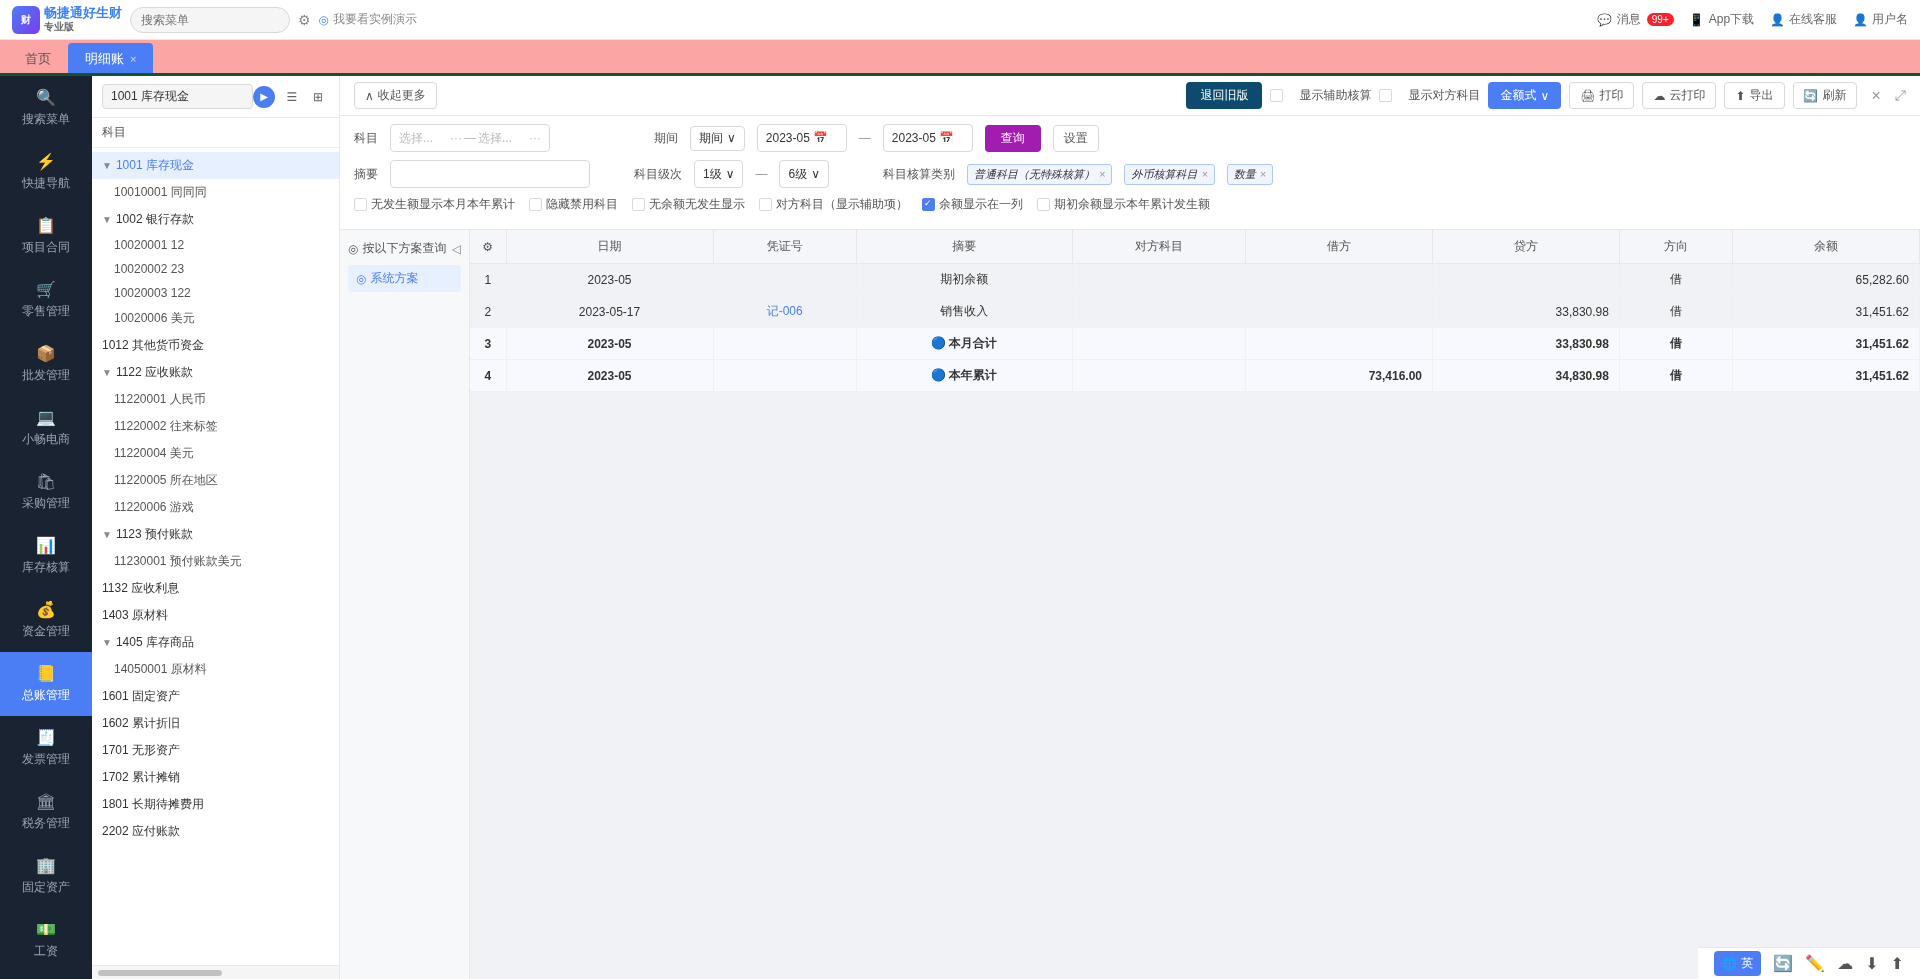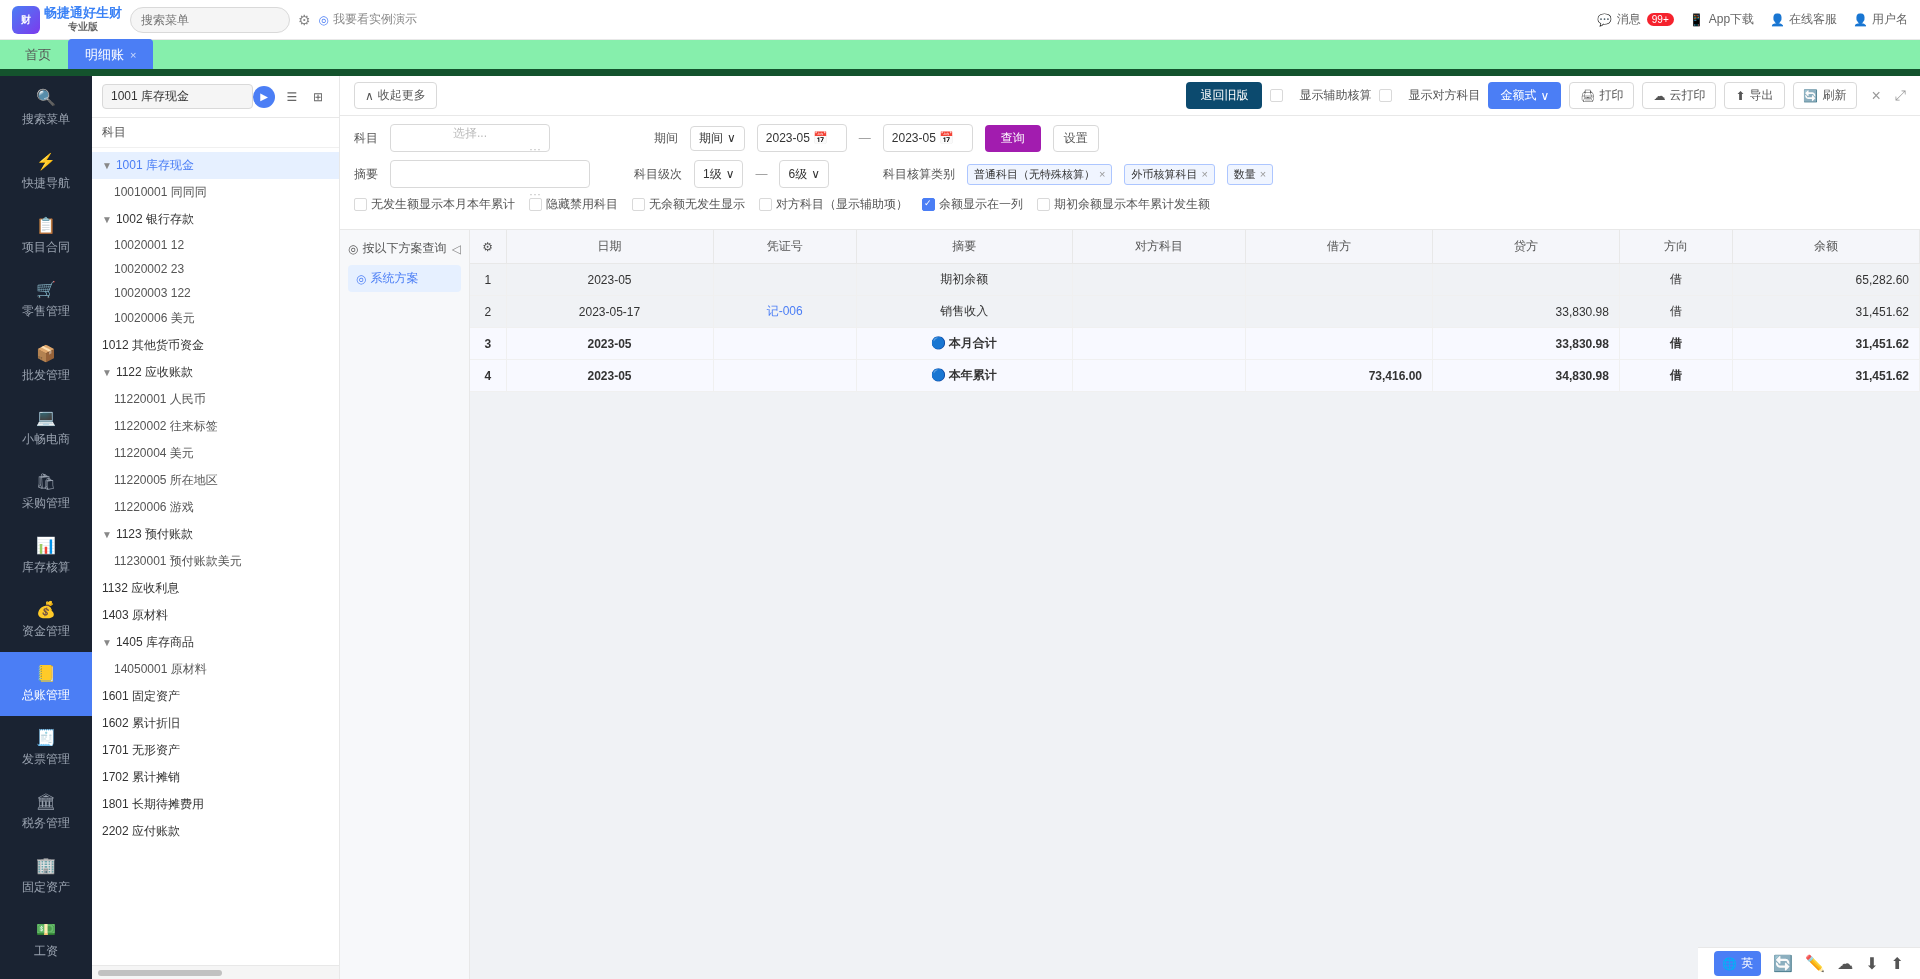--- a/index.html
+++ b/index.html
@@ -5,28 +5,28 @@
     * { box-sizing: border-box; margin: 0; padding: 0; }
     body { font-family: 'Microsoft YaHei', Arial, sans-serif; font-size: 12px; background: #f0f2f5; color: #333; overflow: hidden; height: 979px; }
 
     
     .top-bar { height: 40px; background: #fff; display: flex; align-items: center; padding: 0 12px; border-bottom: 1px solid #e8e8e8; justify-content: space-between; }
     .top-bar-left { display: flex; align-items: center; gap: 8px; }
     .logo-area { display: flex; align-items: center; gap: 4px; color: #4b7ef5; font-weight: bold; font-size: 13px; }
     .logo-icon { width: 28px; height: 28px; background: linear-gradient(135deg, #4b7ef5, #7c3aed); border-radius: 6px; display: flex; align-items: center; justify-content: center; color: white; font-size: 10px; }
     .logo-text { display: flex; flex-direction: column; }
     .logo-title { font-size: 13px; color: #3b82f6; font-weight: bold; line-height: 1.2; }
-    .logo-subtitle { font-size: 10px; color: #666; text-align: center; }
+    .logo-subtitle { font-size: 10px; color: #666; }
     .search-bar { width: 160px; height: 26px; border: 1px solid #d9d9d9; border-radius: 13px; padding: 0 10px; font-size: 12px; color: #999; background: #f5f5f5; }
     .top-bar-right { display: flex; align-items: center; gap: 16px; font-size: 12px; color: #666; }
     .badge { background: #f5222d; color: white; border-radius: 10px; padding: 1px 5px; font-size: 10px; margin-left: 2px; }
     .top-right-btn { display: flex; align-items: center; gap: 4px; cursor: pointer; }
 
     
-    .nav-tabs { height: 36px; background: #86efac; display: flex; align-items: flex-end; padding: 0 8px; border-bottom: 7px solid #14532d; }
+    .nav-tabs { height: 36px; background: #fca5a5; display: flex; align-items: flex-end; padding: 0 8px; border-bottom: 3px solid #14532d; }
     .nav-tab { height: 30px; padding: 0 16px; display: flex; align-items: center; gap: 6px; cursor: pointer; border-radius: 4px 4px 0 0; font-size: 13px; color: #555; border: 1px solid transparent; border-bottom: none; }
     .nav-tab.active { background: #4b7ef5; color: white; border-color: #4b7ef5; }
     .nav-tab .close-x { font-size: 11px; opacity: 0.7; }
 
     
     .main-layout { display: flex; height: calc(979px - 76px); }
 
     
     .sidebar { width: 92px; background: #1a2332; display: flex; flex-direction: column; overflow-y: auto; flex-shrink: 0; }
     .sidebar-item { padding: 12px 4px; text-align: center; cursor: pointer; color: #9aa3b0; font-size: 12px; display: flex; flex-direction: column; align-items: center; gap: 4px; }
@@ -59,21 +59,21 @@
     .checkbox-item { display: flex; align-items: center; gap: 16px; font-size: 12px; color: #555; cursor: pointer; }
     .close-btn { background: none; border: none; cursor: pointer; font-size: 16px; color: #999; padding: 2px 6px; }
     .fullscreen-btn { background: none; border: none; cursor: pointer; font-size: 14px; color: #999; }
     .filter-row { display: flex; align-items: center; gap: 12px; margin-bottom: 8px; }
     .filter-row:last-child { margin-bottom: 8px; align-items: flex-end; }
     .filter-label { font-size: 12px; color: #555; white-space: nowrap; }
     .filter-input { height: 28px; border: 1px solid #d9d9d9; border-radius: 4px; padding: 0 8px; font-size: 12px; min-width: 120px; color: #999; }
     .filter-select { height: 28px; border: 1px solid #d9d9d9; border-radius: 4px; padding: 0 8px; font-size: 12px; background: white; cursor: pointer; display: flex; align-items: center; gap: 4px; }
     .filter-dash { color: #999; }
     .filter-date { height: 28px; border: 1px solid #d9d9d9; border-radius: 4px; padding: 0 8px; font-size: 12px; display: flex; align-items: center; gap: 4px; color: #333; min-width: 90px; }
-    .filter-tag { background: #f0f5ff; border: 1px solid #adc6ff; border-radius: 3px; padding: 2px 6px; font-size: 11px; color: #333; display: flex; align-items: center; gap: 4px; }
+    .filter-tag { background: #f0f5ff; border: 1px solid #adc6ff; border-radius: 3px; padding: 2px 6px; font-size: 11px; color: #333; display: flex; align-items: center; gap: 4px; font-style: italic; }
     .filter-tag .remove { cursor: pointer; color: #999; }
     .query-btn { background: #a21caf; color: white; border: none; border-radius: 4px; padding: 5px 16px; font-size: 12px; cursor: pointer; }
     .settings-btn { background: none; border: 1px solid #d9d9d9; border-radius: 4px; padding: 4px 10px; font-size: 12px; cursor: pointer; color: #555; text-align: center; }
     .filter-options { display: flex; align-items: center; gap: 14px; }
     .filter-option { display: flex; align-items: center; gap: 4px; font-size: 12px; color: #555; cursor: pointer; }
     .checkbox { width: 13px; height: 13px; border: 1px solid #d9d9d9; border-radius: 2px; display: inline-block; }
     .checkbox.checked { background: #4b7ef5; border-color: #4b7ef5; position: relative; }
     .checkbox.checked::after { content: '✓'; color: white; font-size: 9px; position: absolute; top: -1px; left: 1px; }
 
     
@@ -373,21 +373,21 @@
         </button>
         <button class="close-btn">×</button>
         <button class="fullscreen-btn">⤢</button>
       </div>
     </div>
 
     <div class="filter-section">
 
       <div class="filter-row">
         <span class="filter-label">科目</span>
-        <div class="filter-input" style="min-width:160px;color:#bbb;display:flex;align-items:center;flex-direction:column;">
+        <div class="filter-input" style="min-width:160px;color:#bbb;display:flex;align-items:center;">
           <span>选择...</span>
           <span style="margin-left:auto;color:#bbb;">···</span>
           <span style="color:#bbb;margin:0 2px;">—</span>
           <span style="color:#bbb;">选择...</span>
           <span style="margin-left:auto;color:#bbb;">···</span>
         </div>
         <span style="width:80px;"></span>
         <span class="filter-label">期间</span>
         <div class="period-select">
           <span>期间</span>

